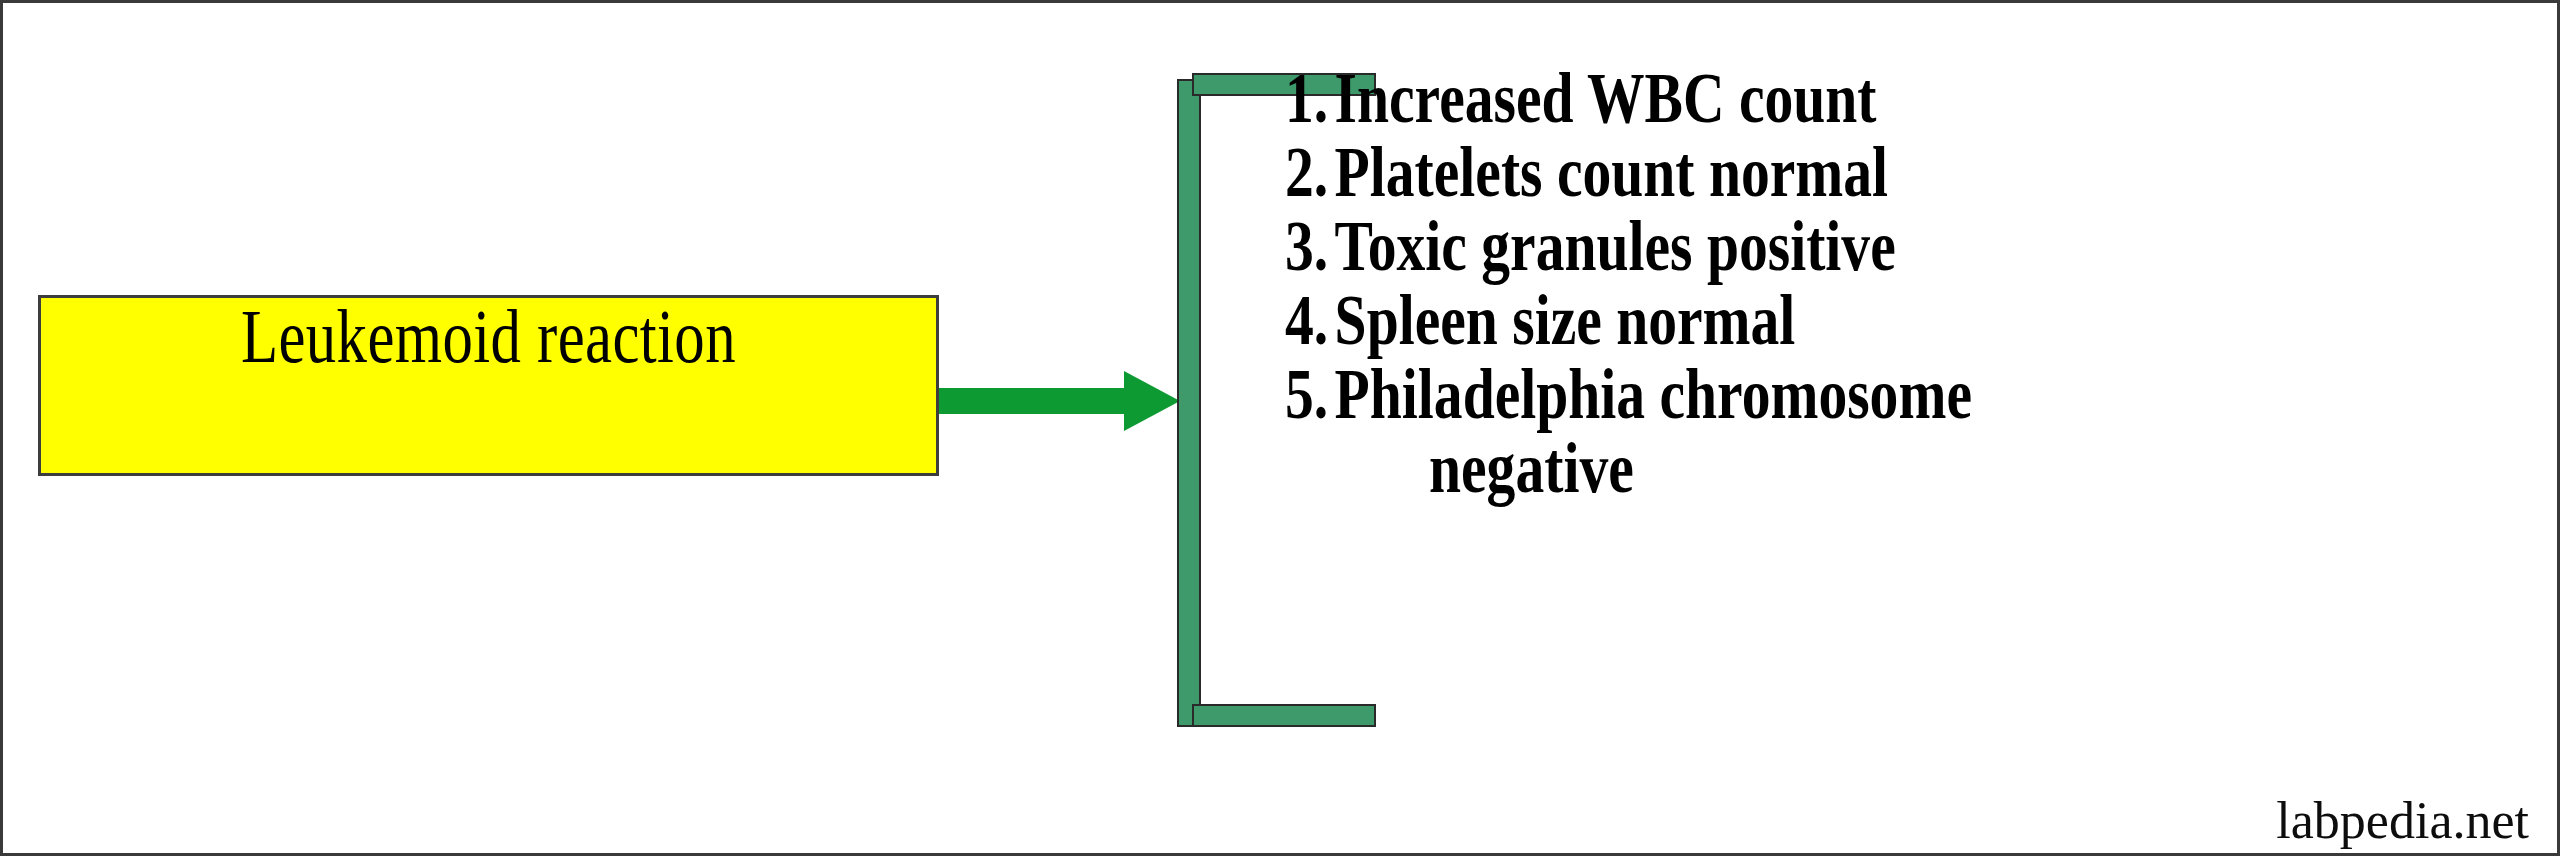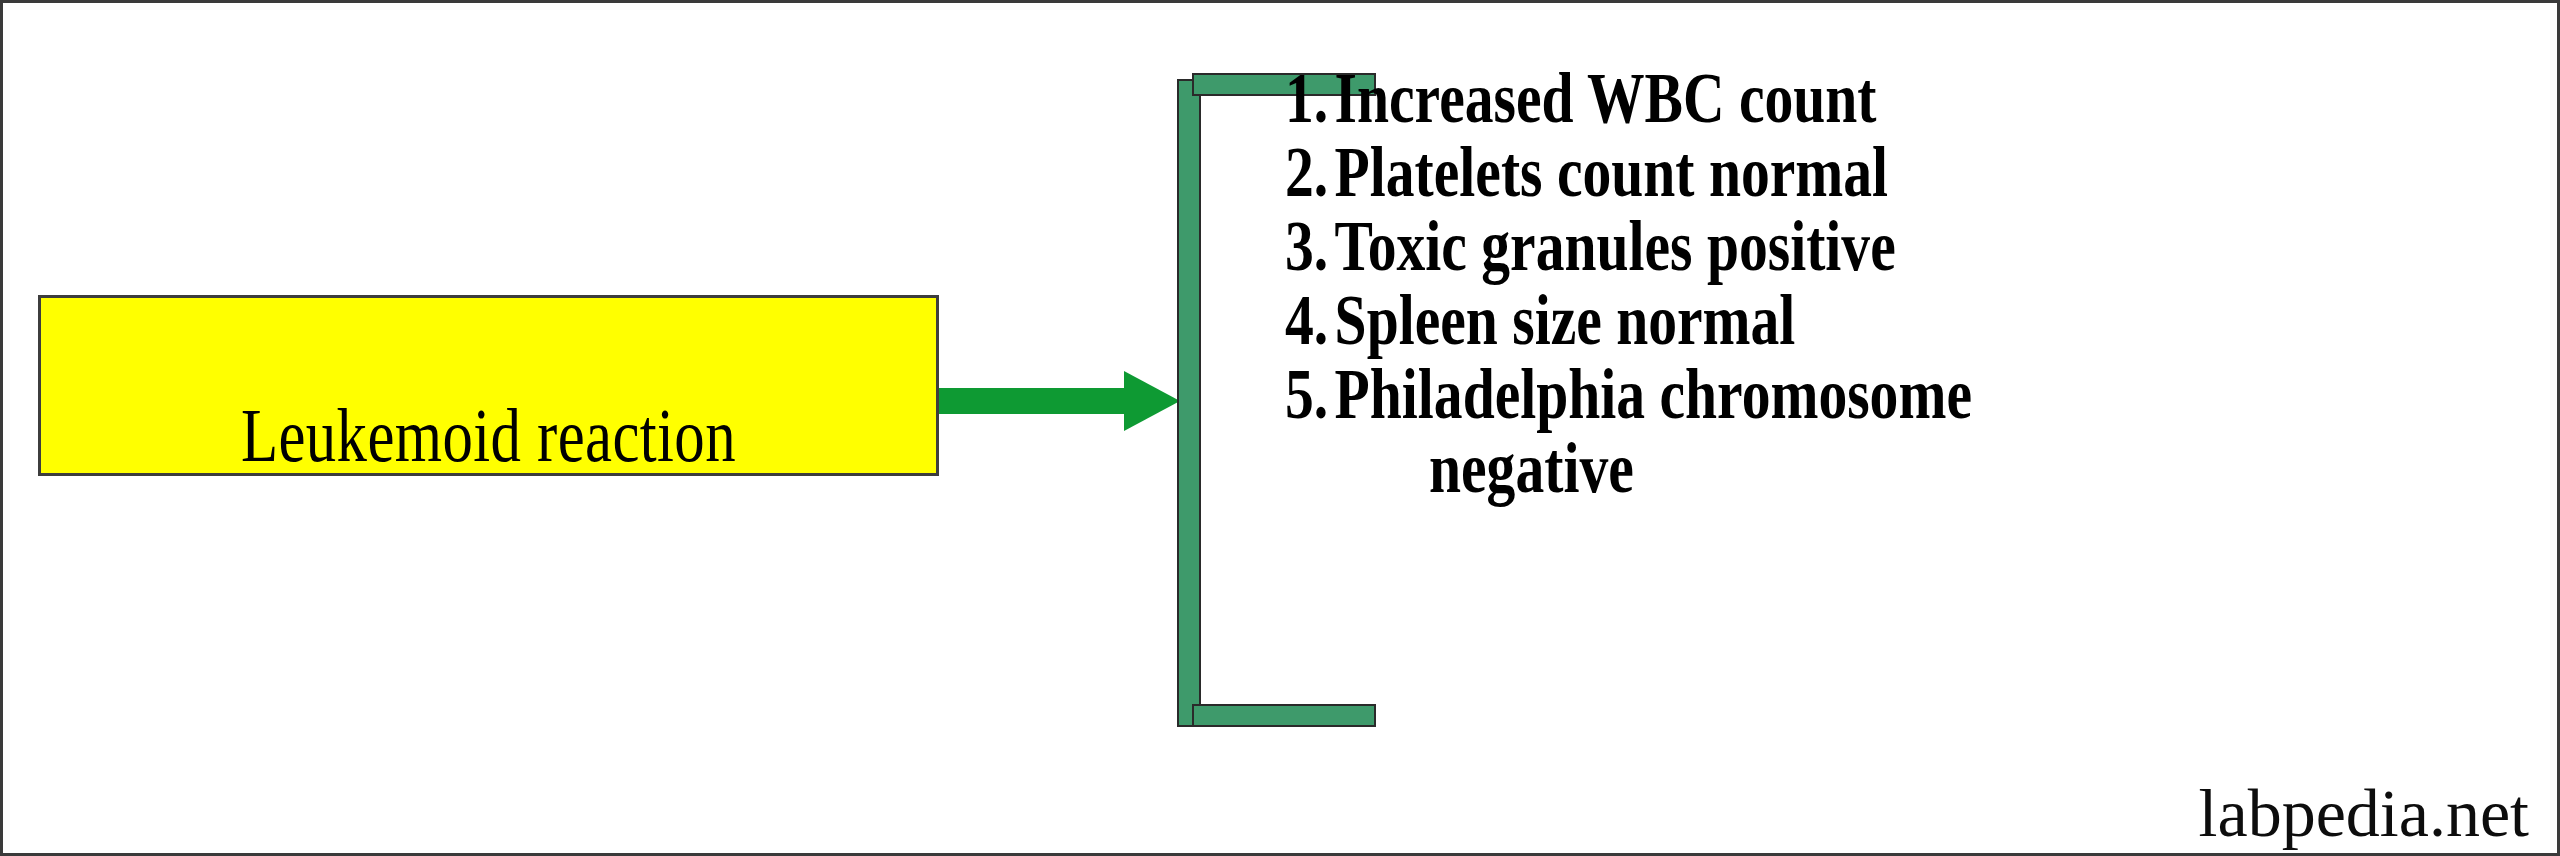--- a/index.html
+++ b/index.html
@@ -24,21 +24,21 @@
   #source-box {
     position: absolute;
     left: 35px;
     top: 292px;
     width: 901px;
     height: 181px;
     background: #ffff00;
     border: 3px solid #3d3d3d;
     box-sizing: border-box;
     display: flex;
-    align-items: flex-end;
+    align-items: flex-start;
     justify-content: center;
   }
 
   #source-box-label {
     font-size: 76px;
     line-height: 1;
     color: #000000;
     white-space: nowrap;
     transform: scaleX(0.80);
     transform-origin: center center;
@@ -127,21 +127,21 @@
   .feature-item .continuation {
     display: block;
     padding-left: 180px;
   }
 
   
   #watermark {
     position: absolute;
     right: 28px;
     bottom: 6px;
-    font-size: 68px;
+    font-size: 52px;
     color: #0d0d0d;
     line-height: 1;
     white-space: nowrap;
   }
 </style>
 </head>
 <body>
 
 <div id="canvas">
 

